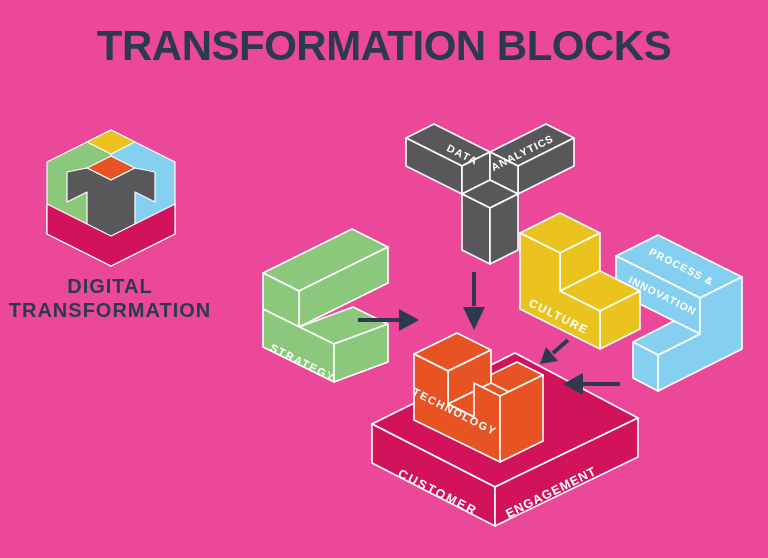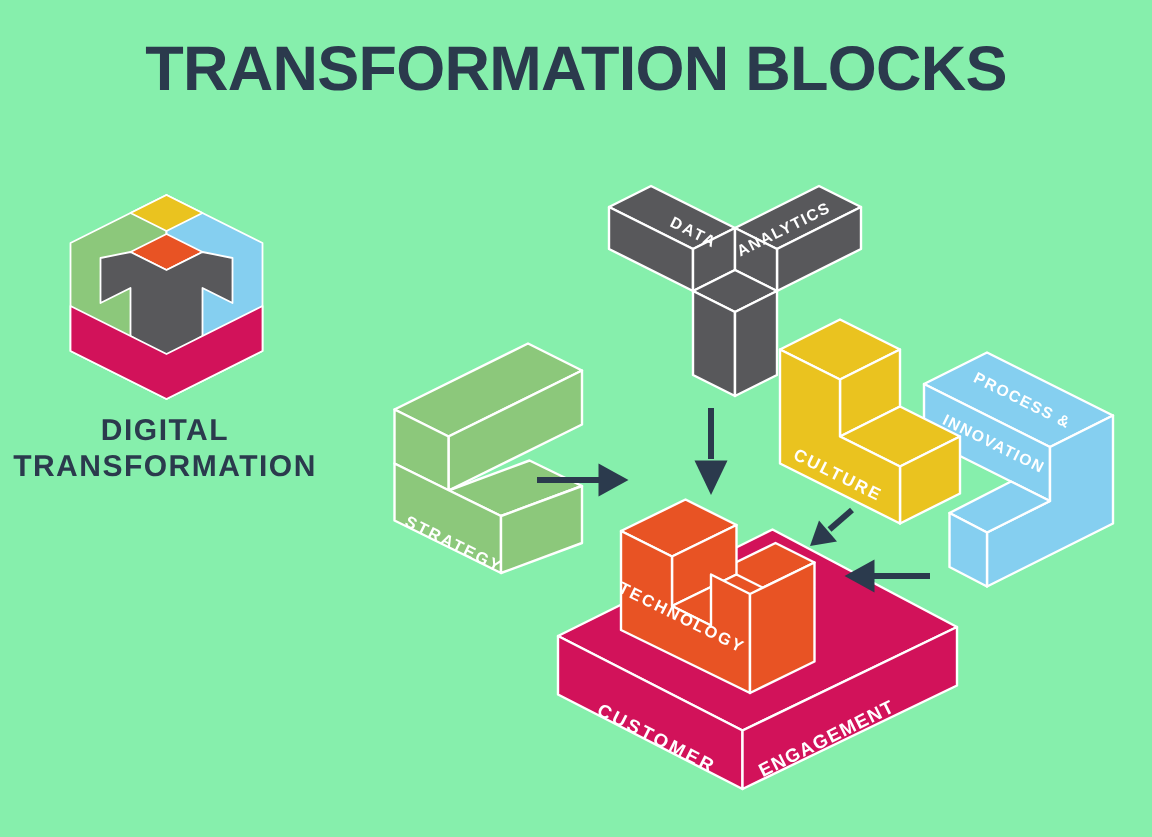--- a/index.html
+++ b/index.html
@@ -1,16 +1,16 @@
 <!DOCTYPE html>
 <html><head>
 <meta charset="utf-8">
 <style>
   html,body{margin:0;padding:0;background:#ffffff;}
-  .page{position:relative;width:768px;height:558px;background:#86efac;overflow:hidden;
+  .page{position:relative;width:768px;height:558px;background:#ec4899;overflow:hidden;
         font-family:"Liberation Sans",sans-serif;}
   .title{position:absolute;top:22px;left:0;width:768px;text-align:center;
          font-size:42px;font-weight:700;letter-spacing:-0.5px;color:#2B3A4D;}
   svg{position:absolute;left:0;top:0;}
   .face{stroke:#ffffff;stroke-width:1.6;stroke-linejoin:round;}
   .mini .face{stroke-width:1.2;}
   .blocklabel{fill:#ffffff;font-weight:700;font-family:"Liberation Sans",sans-serif;}
   .legendtext{fill:#2B3A4D;font-weight:700;font-family:"Liberation Sans",sans-serif;
               font-size:20px;letter-spacing:1px;text-anchor:middle;}
   .arrowstem{stroke-width:4;fill:none;}

